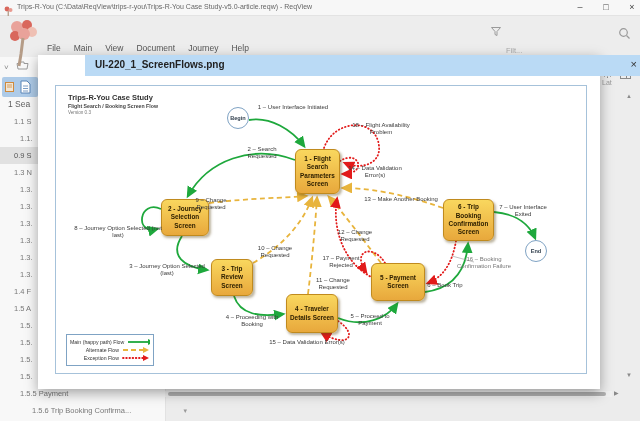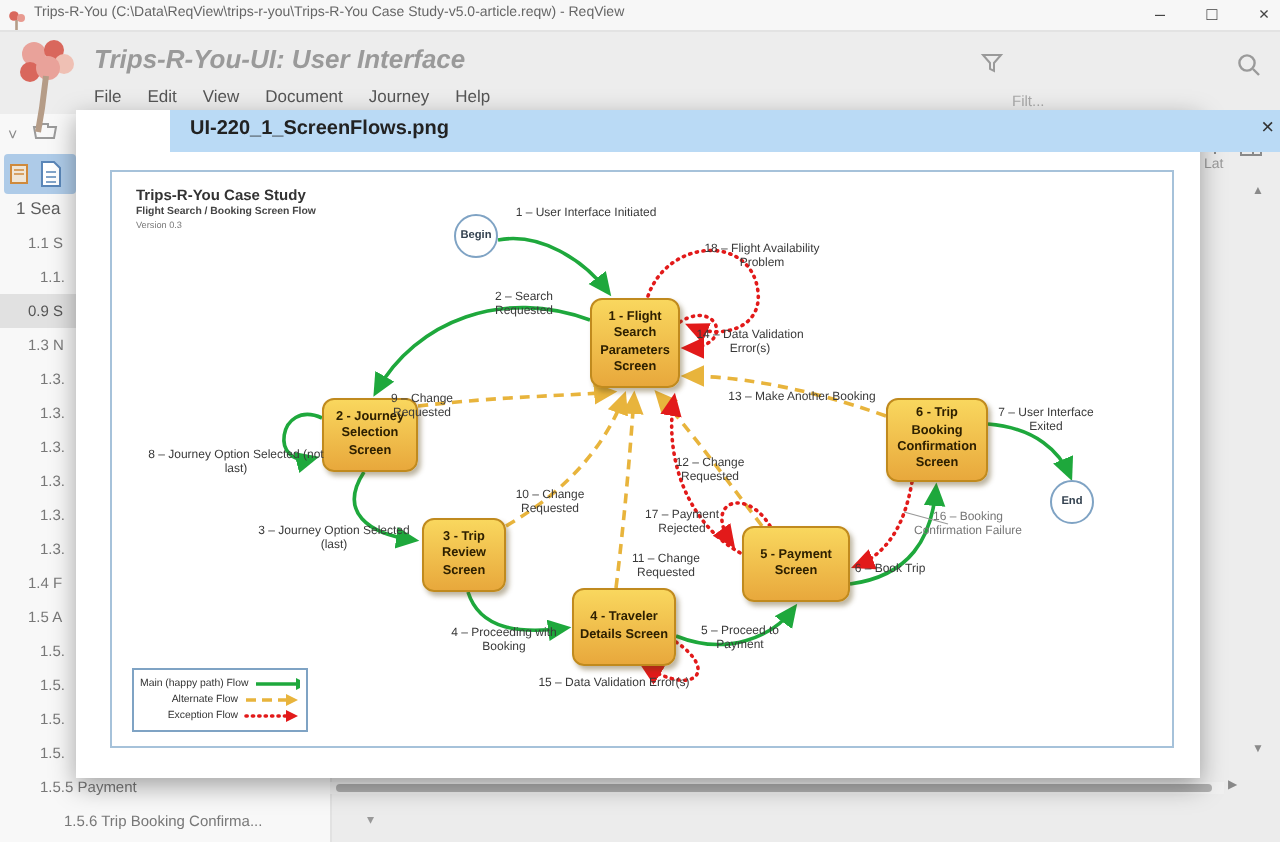--- a/index.html
+++ b/index.html
@@ -79,24 +79,23 @@
           <rect x="3.6" y="5" width="1.3" height="5" fill="#b59c87"></rect>
         </svg>
     </span>
     <span class="wtitle">Trips-R-You (C:\Data\ReqView\trips-r-you\Trips-R-You Case Study-v5.0-article.reqw) - ReqView</span>
     <span class="wctl" style="left:568px;">–</span>
     <span class="wctl" style="left:594px;">□</span>
     <span class="wctl" style="left:620px;">×</span>
   </div>
 
   <div class="appheader">
-    <div class="apptitle">Trips-R-You-UI: User Interface</div>
     <div class="menubar">
       
-    <span>File</span><span>Edit</span><span>View</span><span>Document</span><span>Journey</span><span>Help</span></div>
+    <span>File</span><span>Main</span><span>View</span><span>Document</span><span>Journey</span><span>Help</span></div>
   </div>
   <span class="treelogo">
     <svg width="34" height="50">
       <circle cx="11" cy="9" r="6" fill="#e9a29a"></circle>
         <circle cx="21" cy="7" r="5" fill="#d9675c"></circle>
       <circle cx="26" cy="14" r="5" fill="#efc0b4"></circle>
         <circle cx="9" cy="18" r="5" fill="#d9675c"></circle>
       <circle cx="18" cy="16" r="6" fill="#e9a29a"></circle>
       <path d="M17 20 L15 36 L13 48" stroke="#b59c87" stroke-width="3" fill="none"></path>
     </svg>

